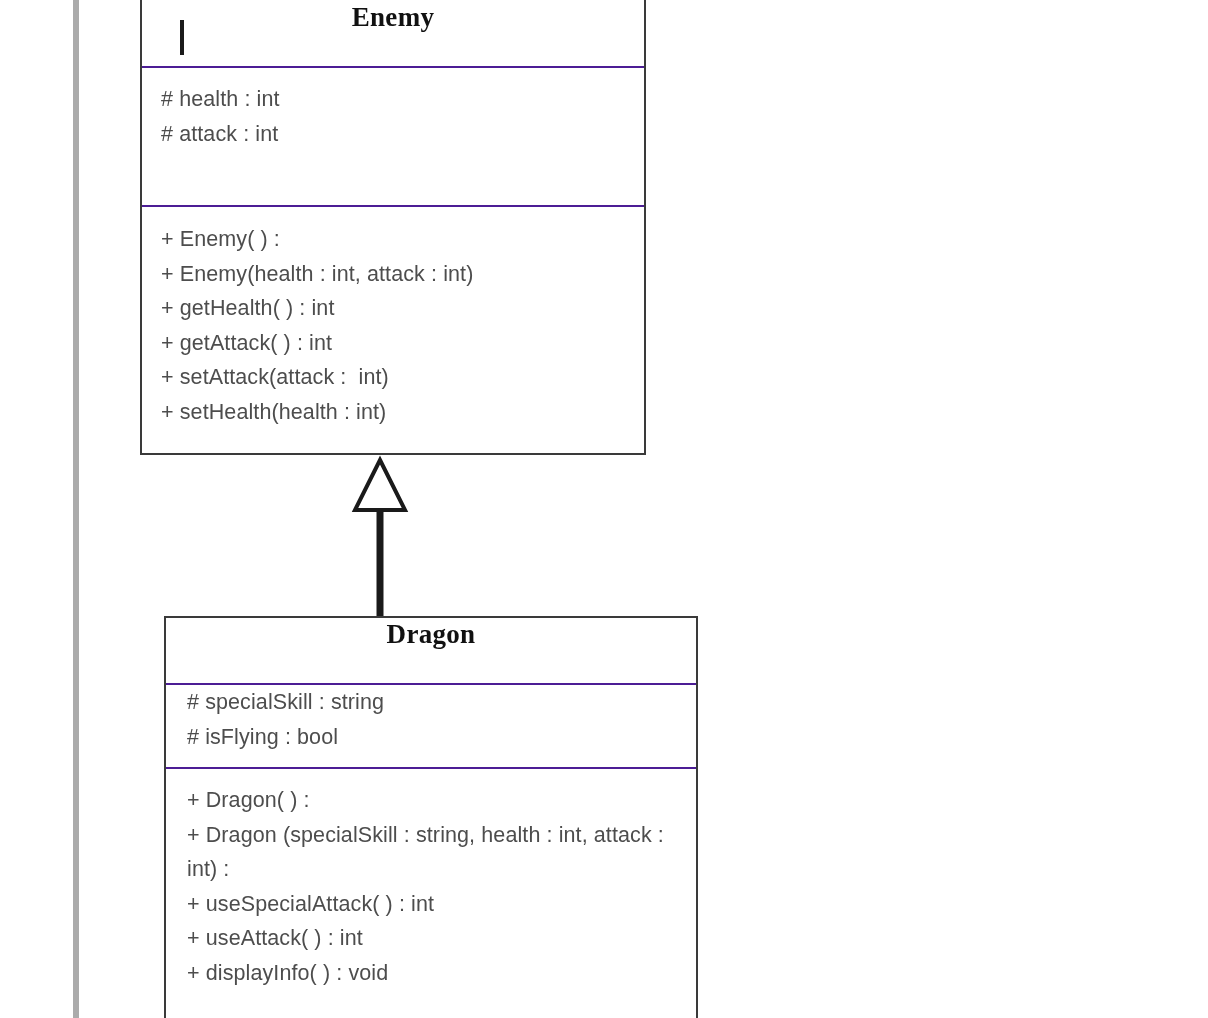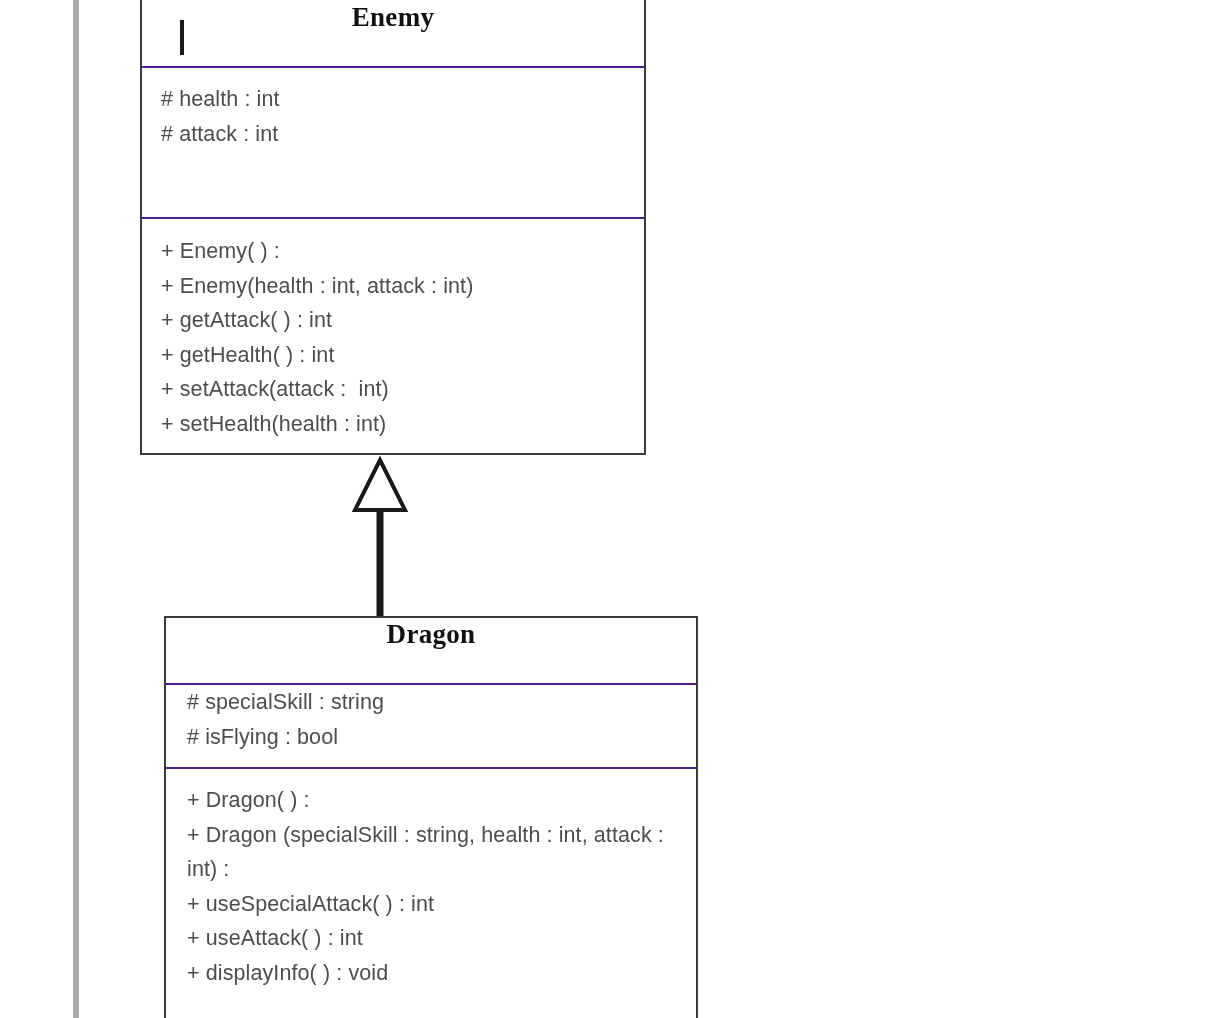--- a/index.html
+++ b/index.html
@@ -66,21 +66,21 @@
   
   #class-enemy {
     left: 140px;
     top: -2px;
     width: 506px;
     height: 457px;
   }
   #enemy-title-compartment { height: 64px; }
   #class-enemy .uml-title { margin-top: 2px; }
   #enemy-attributes-compartment { height: 139px; padding: 14px 0 0 19px; }
-  #enemy-methods-compartment { height: 220px; padding: 15px 0 0 19px; margin-top: 12px; }
+  #enemy-methods-compartment { height: 220px; padding: 15px 0 0 19px; }
 
   
   #text-caret {
     position: absolute;
     left: 38px;
     top: 18px;
     width: 4px;
     height: 35px;
     background: #1a1a1a;
   }
@@ -122,22 +122,22 @@
     </div>
 
     <div class="uml-compartment" id="enemy-attributes-compartment">
       <div class="uml-member"># health : int</div>
       <div class="uml-member"># attack : int</div>
     </div>
 
     <div class="uml-compartment" id="enemy-methods-compartment">
       <div class="uml-member">+ Enemy( ) :</div>
       <div class="uml-member">+ Enemy(health : int, attack : int)</div>
+      <div class="uml-member">+ getHealth( ) : int</div>
       <div class="uml-member">+ getAttack( ) : int</div>
-      <div class="uml-member">+ getHealth( ) : int</div>
       <div class="uml-member">+ setAttack(attack :  int)</div>
       <div class="uml-member">+ setHealth(health : int)</div>
     </div>
   </div>
 
   <div id="generalization">
     <svg width="72" height="164" viewBox="0 0 72 164">
       <polygon points="36,5 61,55 11,55" fill="#ffffff" stroke="#1a1a1a" stroke-width="4" stroke-linejoin="miter"></polygon>
       <line x1="36" y1="55" x2="36" y2="163" stroke="#1a1a1a" stroke-width="7"></line>
     </svg>

